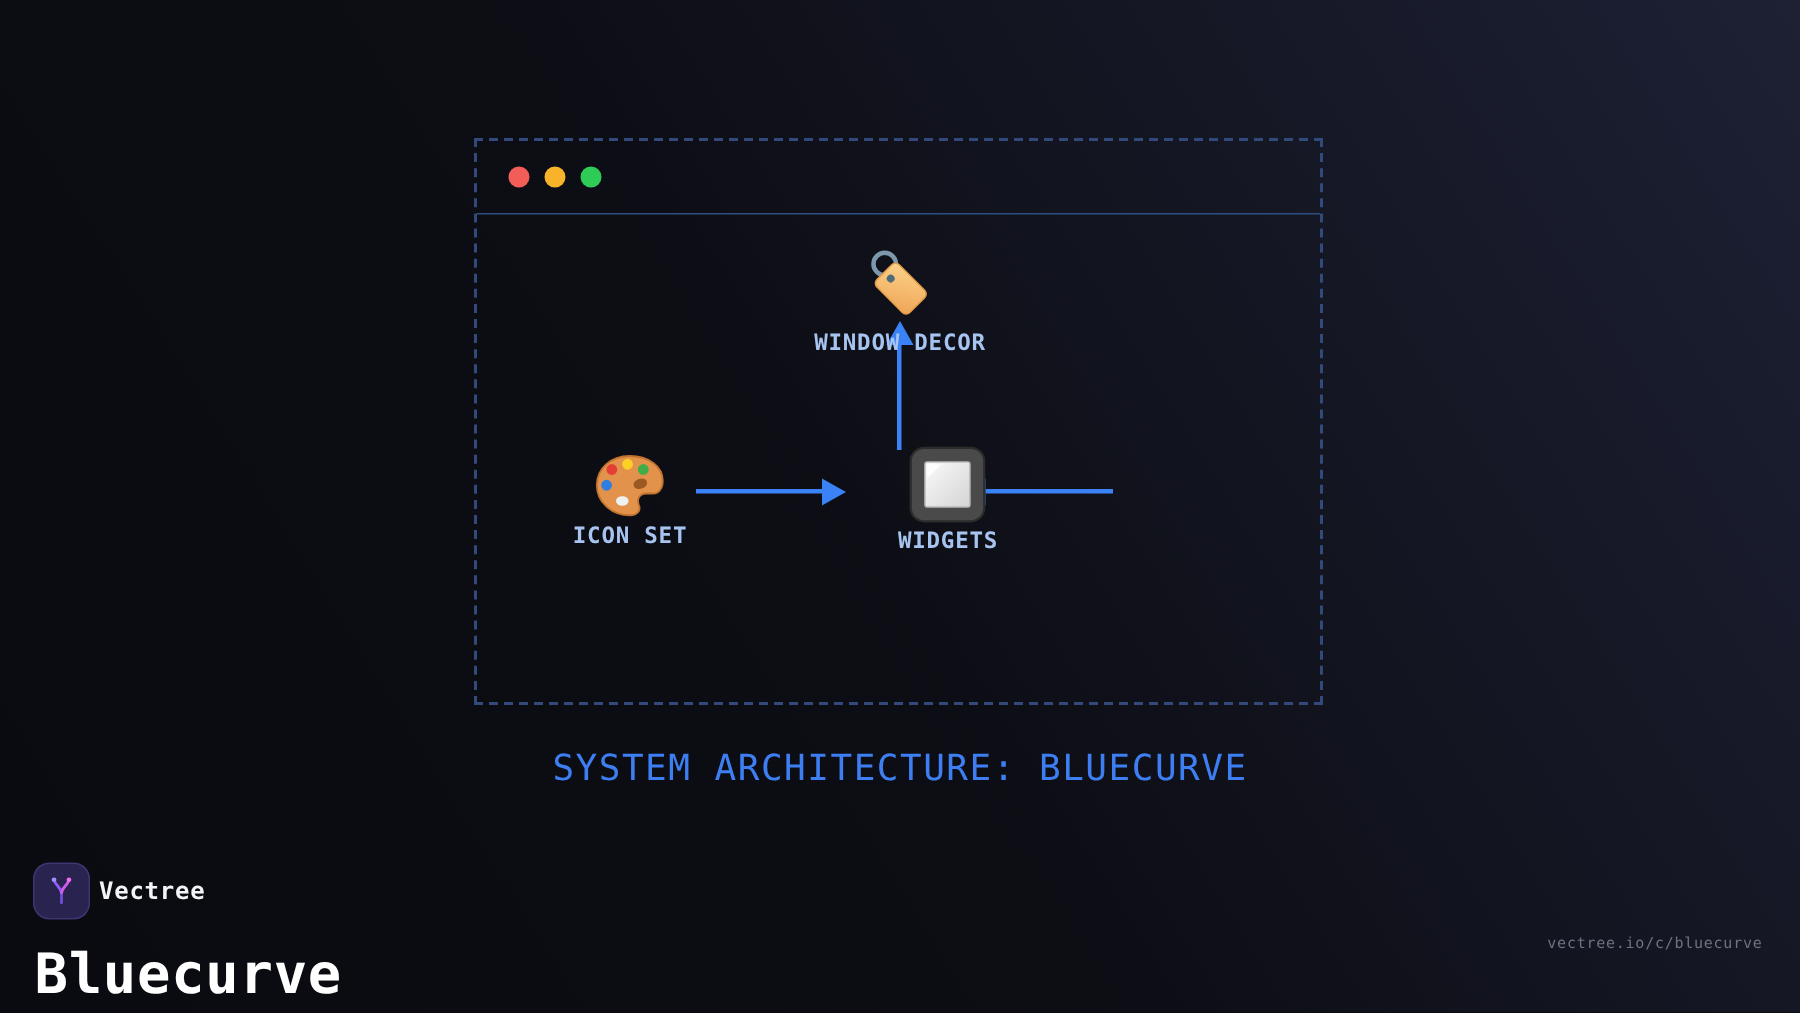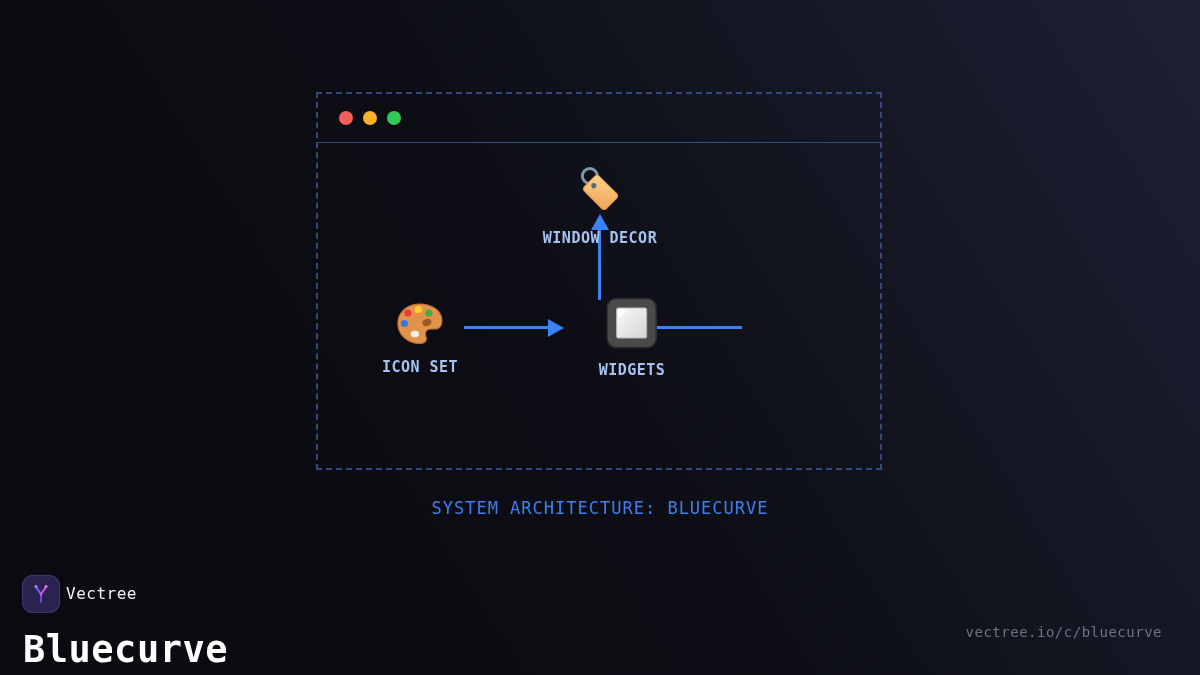--- a/index.html
+++ b/index.html
@@ -11,38 +11,38 @@
 
   
   .mock-window { position:absolute; left:316px; top:92px; width:562px; height:374px; border:2px dashed #31497b; }
   .titlebar { height:48px; border-bottom:1px solid #2e4f82; display:flex; align-items:center; padding-left:21px; gap:10px; }
   .tl-dot { width:14px; height:14px; border-radius:50%; }
   .tl-red { background:#f25d58; } .tl-amber { background:#f8b32b; } .tl-green { background:#2ecc57; }
 
   
   .node { position:absolute; display:flex; flex-direction:column; align-items:center; transform:translateX(-50%); z-index:3; }
   .node-icon { display:block; }
-  .node-label { margin-top:12px; font-weight:bold; font-size:15px; letter-spacing:0.5px; color:#a7c4f0; white-space:nowrap; text-align:left; }
+  .node-label { margin-top:2px; font-weight:bold; font-size:15px; letter-spacing:0.5px; color:#a7c4f0; white-space:nowrap; text-align:left; }
 
   
   .edge-line { position:absolute; background:#3b82f6; z-index:2; }
   .edge-head { position:absolute; width:0; height:0; z-index:2; }
   .head-up    { border-left:9px solid transparent; border-right:9px solid transparent; border-bottom:16px solid #3b82f6; }
   .head-right { border-top:9px solid transparent; border-bottom:9px solid transparent; border-left:16px solid #3b82f6; }
   .head-left  { border-top:9px solid transparent; border-bottom:9px solid transparent; border-right:16px solid #3b82f6; }
 
   .caption { position:absolute; left:0; width:1200px; top:498px; text-align:center;
-             font-size:17px; letter-spacing:1px; color:#3d7ff2; font-weight:normal; }
+             font-size:24px; letter-spacing:1px; color:#3d7ff2; font-weight:normal; }
 
   
   .brand-badge { position:absolute; left:22px; top:575px; width:38px; height:38px; border-radius:11px;
                  background:#29244f; box-shadow:inset 0 0 0 1px #3d3672; display:flex; align-items:center; justify-content:center; }
-  .brand-name { position:absolute; left:66px; top:584px; font-size:16px; font-weight:normal; color:#f3f4f6; letter-spacing:0.5px;text-align:center; }
+  .brand-name { position:absolute; left:66px; top:584px; font-size:16px; font-weight:bold; color:#f3f4f6; letter-spacing:0.5px;text-align:center; }
   .project-title { position:absolute; left:23px; top:609px; font-size:37px; font-weight:bold; color:#ffffff; letter-spacing:0.5px;margin-top:19px; }
-  .share-url { position:absolute; right:38px; top:624px; font-size:14px; color:#6d7380; letter-spacing:0.5px; }
+  .share-url { position:absolute; right:25px; top:624px; font-size:10px; color:#6d7380; letter-spacing:0.5px; }
 </style>
 </head>
 <body>
 
 <div class="stage">
 
   <div class="mock-window">
     <div class="titlebar">
       <span class="tl-dot tl-red"></span>
       <span class="tl-dot tl-amber"></span>

